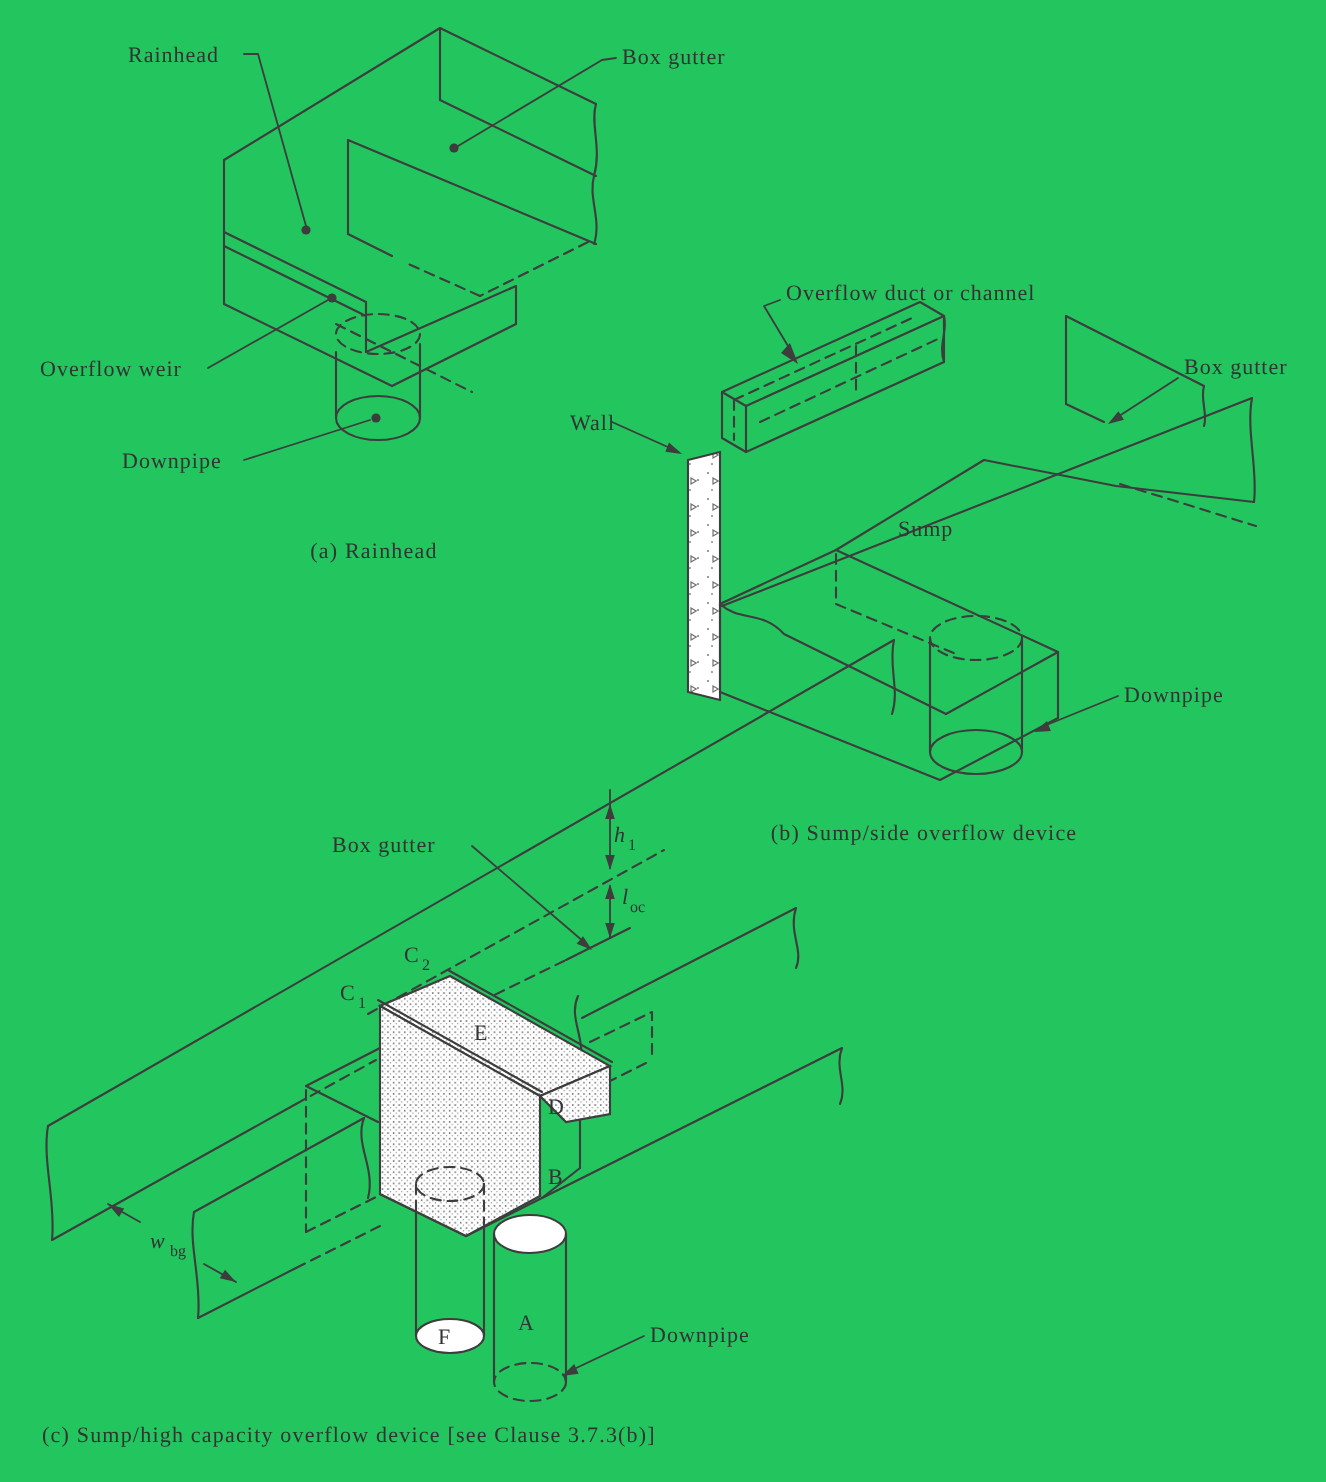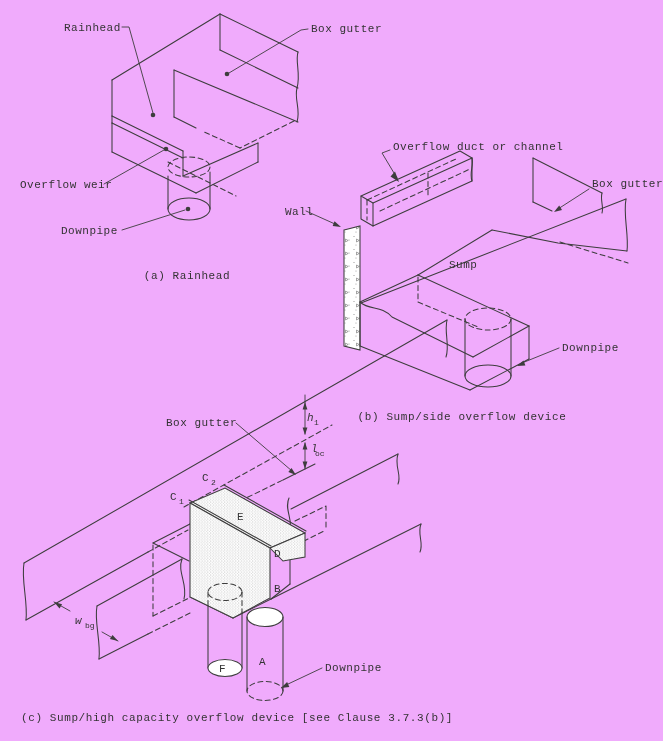--- a/index.html
+++ b/index.html
@@ -1,17 +1,17 @@
 <!DOCTYPE html>
 <html><head>
 <meta charset="utf-8">
 <style>
   html,body{margin:0;padding:0;background:#ffffff;}
-  .page{position:relative;width:663px;height:741px;background:#f0abfc;overflow:hidden;
-        font-family:Liberation Mono, monospace;}
+  .page{position:relative;width:663px;height:741px;background:#22c55e;overflow:hidden;
+        font-family:Liberation Serif, serif;}
   svg{display:block;}
   .ln{fill:none;stroke:#3d3d3d;stroke-width:1.05;stroke-linecap:round;stroke-linejoin:round;}
   .dash{stroke-dasharray:5 3.4;}
   .thin{stroke-width:0.9;}
   .arrw{fill:#3d3d3d;stroke:none;}
   .dot{fill:#3d3d3d;stroke:none;}
   .wfill{fill:#ffffff;}
   text{fill:#333333;font-size:11px;letter-spacing:0.5px;}
   text.sub{font-size:8px;letter-spacing:0;}
   text.it{font-style:italic;}

